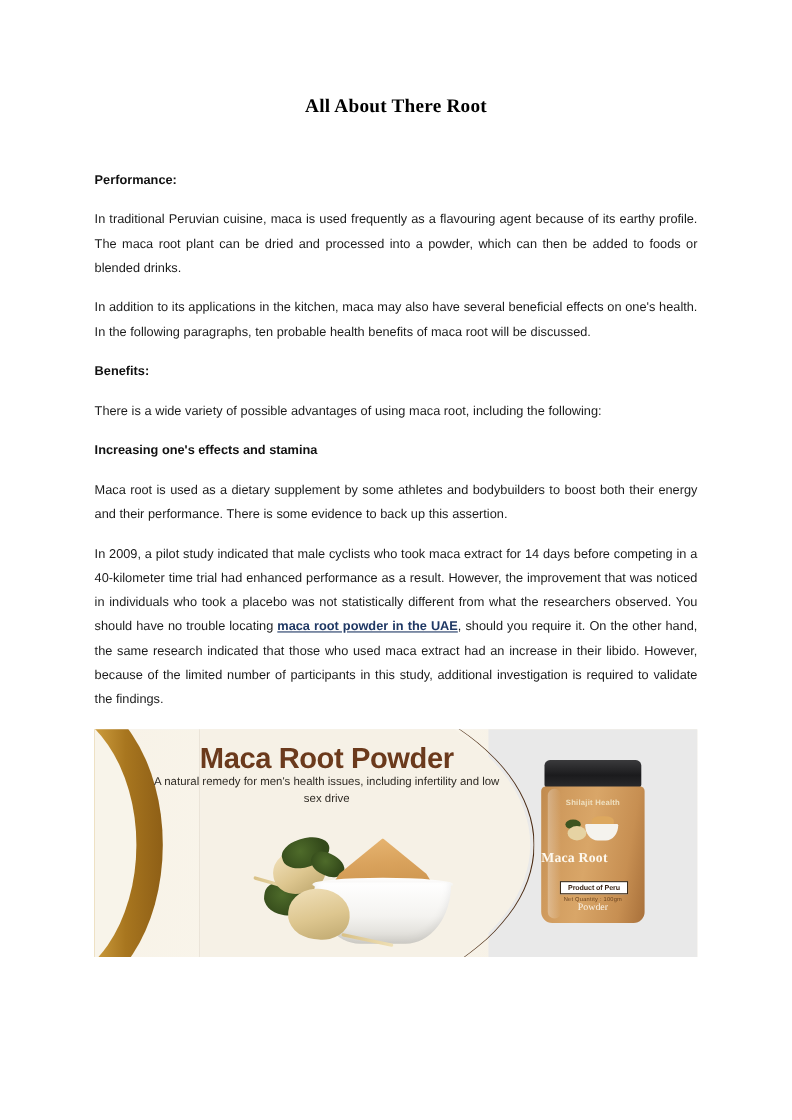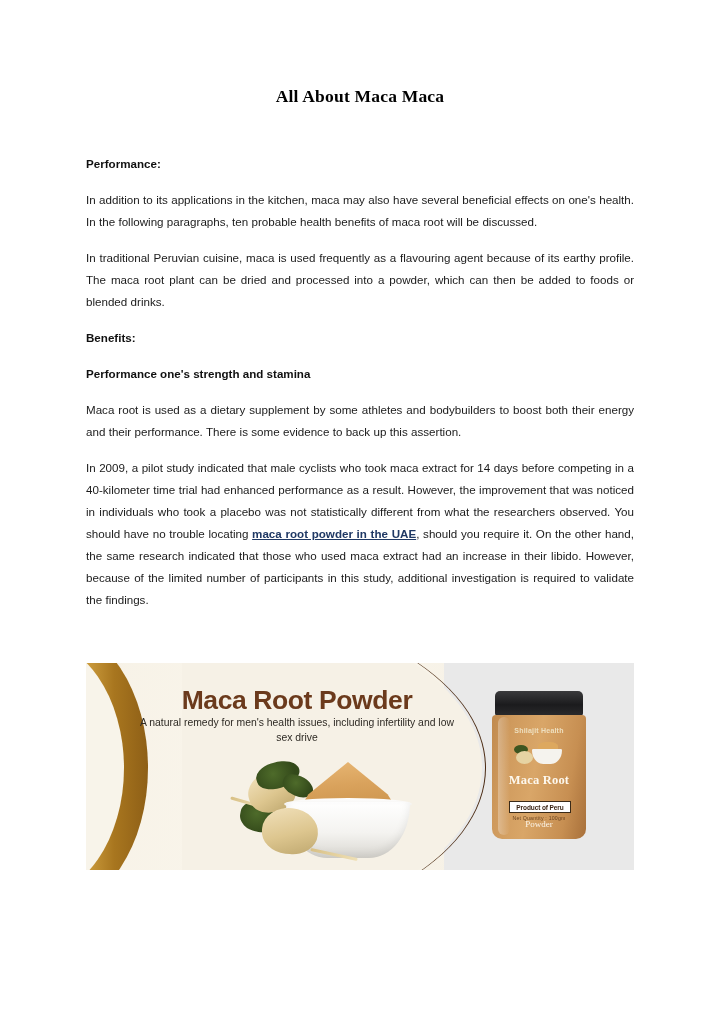--- a/index.html
+++ b/index.html
@@ -123,21 +123,21 @@
     top: -24px;
     width: 178px;
     height: 258px;
     border-radius: 50%;
     background: #f8f4ea;
   }
 
   .banner-text {
     position: absolute;
     left: 46px;
-    top: 24px;
+    top: 13px;
     width: 330px;
     text-align: center;
   }
   .banner-title {
     font-family: "Liberation Sans", sans-serif;
     font-weight: bold;
     font-size: 26.5px;
     color: #6b3a1c;
     letter-spacing: -0.4px;
     line-height: 1.05;
@@ -300,21 +300,21 @@
     width: 14px;
     height: 9px;
     background: #3d5520;
     border-radius: 50%;
   }
   .jar-title {
     position: absolute;
     top: 82px;
     left: 0;
     width: 94px;
-    text-align: center;
+    text-align: left;
     font-family: "Liberation Serif", serif;
     font-size: 12.5px;
     font-weight: bold;
     color: #fdf8ee;
     letter-spacing: 0.2px;
   }
   .jar-sub {
     position: absolute;
     top: 96px;
     left: 0;
@@ -350,34 +350,35 @@
     letter-spacing: 0.2px;
   }
 </style>
 </head>
 <body>
 
 <div class="page">
 
   <div class="content">
 
-    <h1 class="doc-title">All About Maca Maca</h1>
+    <h1 class="doc-title">All About There Root</h1>
 
     <div class="body-block">
 
       <div class="heading">Performance:</div>
 
+      <p class="para">In traditional Peruvian cuisine, maca is used frequently as a flavouring agent because of its earthy profile. The maca root plant can be dried and processed into a powder, which can then be added to foods or blended drinks.</p>
+
       <p class="para">In addition to its applications in the kitchen, maca may also have several beneficial effects on one's health. In the following paragraphs, ten probable health benefits of maca root will be discussed.</p>
 
-      <p class="para">In traditional Peruvian cuisine, maca is used frequently as a flavouring agent because of its earthy profile. The maca root plant can be dried and processed into a powder, which can then be added to foods or blended drinks.</p>
-
       <div class="heading">Benefits:</div>
 
-
-      <div class="heading">Performance one's strength and stamina</div>
+      <p class="para">There is a wide variety of possible advantages of using maca root, including the following:</p>
+
+      <div class="heading">Increasing one's effects and stamina</div>
 
       <p class="para">Maca root is used as a dietary supplement by some athletes and bodybuilders to boost both their energy and their performance. There is some evidence to back up this assertion.</p>
 
       <p class="para last"><span>In 2009, a pilot study indicated that male cyclists who took maca extract for 14 days before competing in a 40-kilometer time trial had enhanced performance as a result. However, the improvement that was noticed in individuals who took a placebo was not statistically different from what the researchers observed. You should have no trouble locating </span><a class="inline-link" href="#">maca root powder in the UAE</a><span>, should you require it. On the other hand, the same research indicated that those who used maca extract had an increase in their libido. However, because of the limited number of participants in this study, additional investigation is required to validate the findings.</span></p>
 
     </div>
   </div>
 
   <div class="banner">
 

